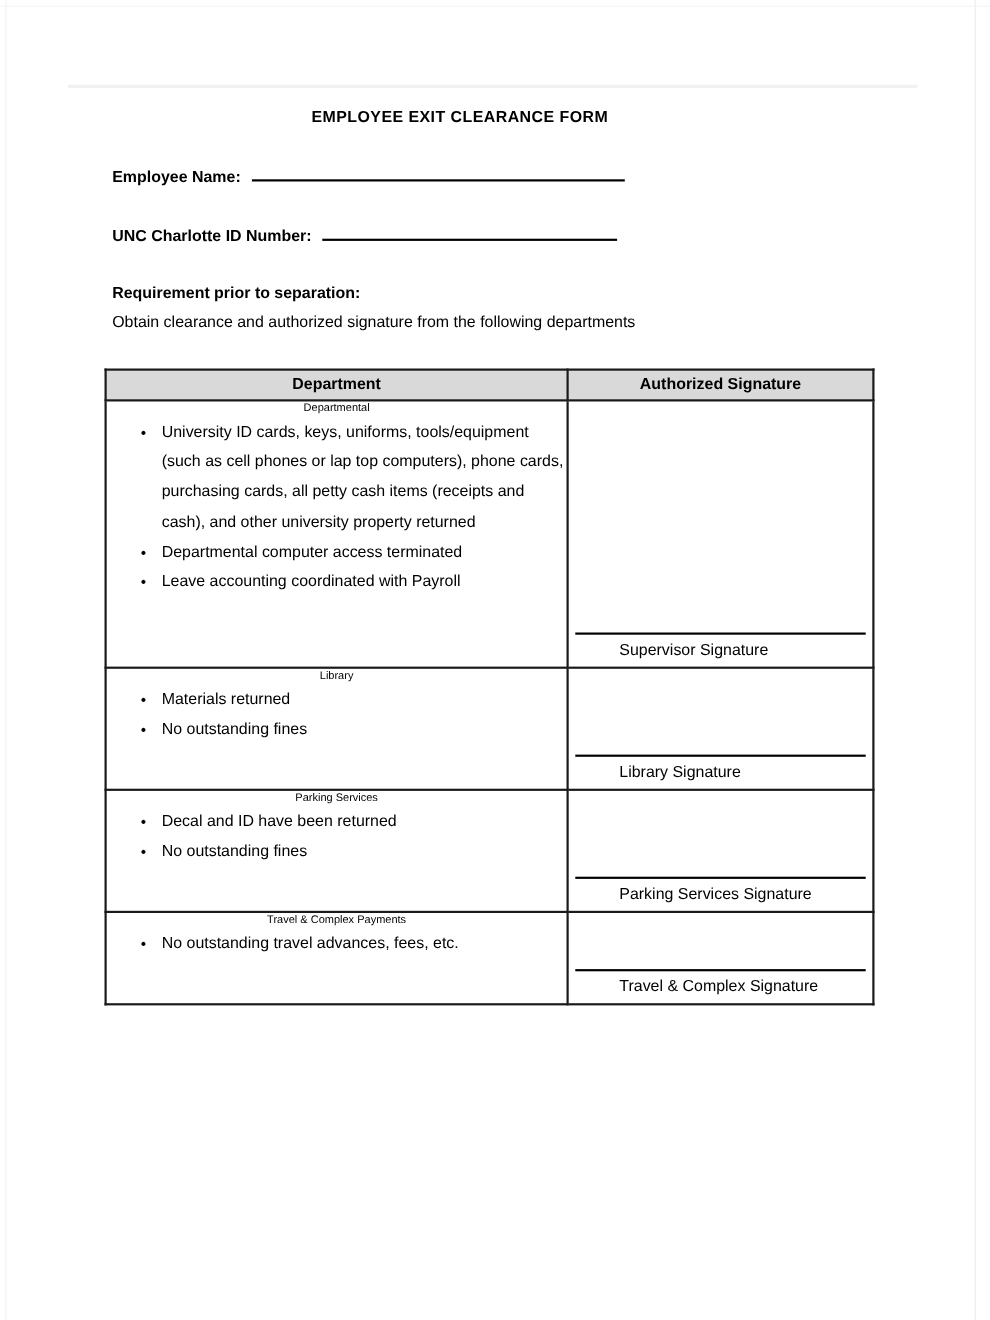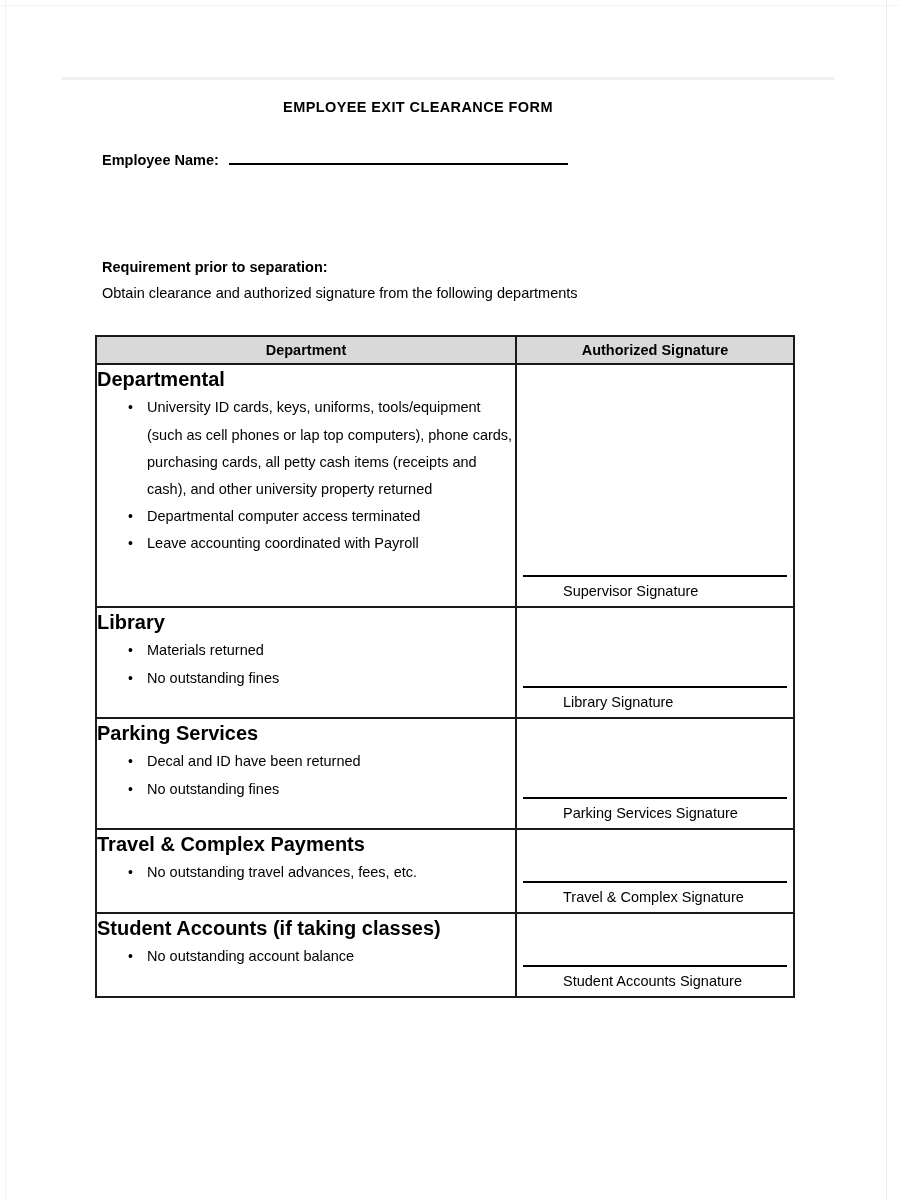--- a/index.html
+++ b/index.html
@@ -126,24 +126,25 @@
     vertical-align: middle;
   }
   .col-dept { width: 420px; }
   .col-sig  { width: 278px; }
 
   
   .dept-cell {
     padding: 6px 8px 8px 7px;
   }
   .dept-name {
-    font-size: 20px;
-    font-weight: bold;
+    font-size: 10px;
+    font-weight: normal;
     line-height: 1.42;
     margin-bottom: 1px;
+    text-align: center;
   }
   .dept-list {
     list-style: none;
     margin: 0;
     padding: 0;
   }
   .dept-list li {
     position: relative;
     padding-left: 50px;
     font-size: 14.5px;
@@ -195,20 +196,23 @@
 <div class="header-rule"></div>
 
 <div class="doc">
 
   <div class="form-title">EMPLOYEE EXIT CLEARANCE FORM</div>
 
   <div class="field-row field-employee">
     <span class="field-label">Employee Name:</span><span class="field-blank"></span>
   </div>
 
+  <div class="field-row field-id">
+    <span class="field-label">UNC Charlotte ID Number:</span><span class="field-blank"></span>
+  </div>
 
   <div class="req-heading">Requirement prior to separation:</div>
 
   <div class="req-text">Obtain clearance and authorized signature from the following departments</div>
 
   <table class="clearance-table">
     <colgroup>
       <col class="col-dept">
       <col class="col-sig">
     </colgroup>
@@ -277,32 +281,18 @@
           </ul>
         </td>
         <td class="sig-cell">
           <div class="sig-inner">
             <div class="sig-line"></div>
             <div class="sig-label">Travel &amp; Complex Signature</div>
           </div>
         </td>
       </tr>
 
-      <tr data-row="4">
-        <td class="dept-cell">
-          <div class="dept-name">Student Accounts (if taking classes)</div>
-          <ul class="dept-list">
-            <li>No outstanding account balance</li>
-          </ul>
-        </td>
-        <td class="sig-cell">
-          <div class="sig-inner">
-            <div class="sig-line"></div>
-            <div class="sig-label">Student Accounts Signature</div>
-          </div>
-        </td>
-      </tr>
 
 
     </tbody>
   </table>
 
 </div>
 
 </body></html>

